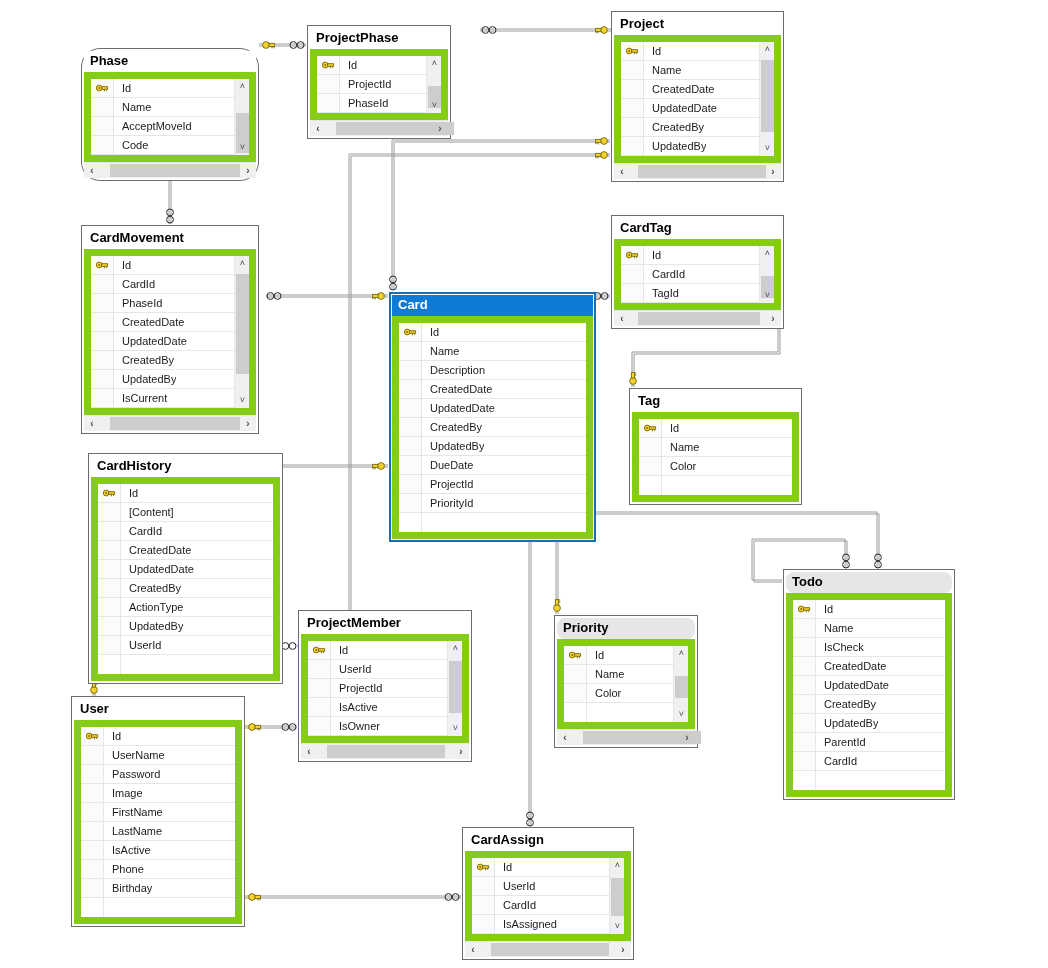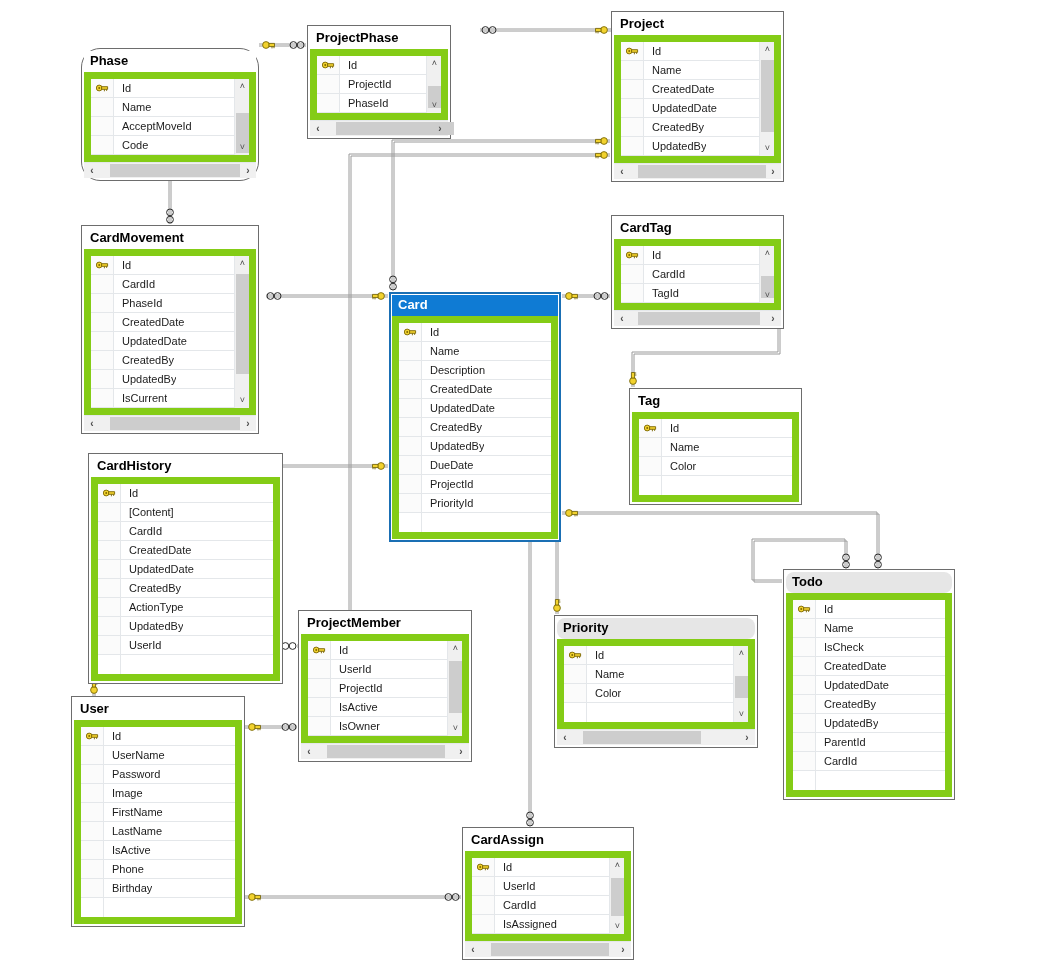--- a/index.html
+++ b/index.html
@@ -484,21 +484,21 @@
             <div class="thumb" style="top: 30px; height: 22px;"></div>
             <div class="arr dn">˅</div>
           </div>
         </div>
         <div class="hsb">
           <div class="arr lt">‹</div>
           <div class="thumb" style="left: 24px; width: 122px;"></div>
           <div class="arr rt">›</div>
         </div>
       </div>
-      <div class="tbl sel" style="left: 389px; top: 292px; width: 172px;">
+      <div class="tbl sel" style="left: 389px; top: 292px; width: 207px;">
         <div class="tbl-hd blue">Card</div>
         <div class="grid-wrap">
           <div class="rows" style="margin-right: 0px;">
             <div class="row">
               <div class="keycell">
                 <svg class="keyglyph" viewBox="0 0 13 10">
                   <circle cx="3.2" cy="5" r="2.9" fill="#f2d22e" stroke="#7a6500" stroke-width="0.9"></circle>
                   <circle cx="3.2" cy="5" r="0.95" fill="#7a6500"></circle>
                   <path d="M5.6 3.7 L11.6 3.7 L11.6 6.3 L5.6 6.3 Z" fill="#f2d22e" stroke="#7a6500" stroke-width="0.9"></path>
                   <path d="M8.4 6.3 L8.4 8.3 M10.6 6.3 L10.6 7.9" stroke="#7a6500" stroke-width="0.9" fill="none"></path>
@@ -724,21 +724,21 @@
             <div class="thumb" style="top: 20px; height: 52px;"></div>
             <div class="arr dn">˅</div>
           </div>
         </div>
         <div class="hsb">
           <div class="arr lt">‹</div>
           <div class="thumb" style="left: 26px; width: 118px;"></div>
           <div class="arr rt">›</div>
         </div>
       </div>
-      <div class="tbl" style="left: 554px; top: 615px; width: 204px;">
+      <div class="tbl" style="left: 554px; top: 615px; width: 144px;">
         <div class="tbl-hd gray">Priority</div>
         <div class="grid-wrap">
           <div class="rows" style="margin-right: 15px;">
             <div class="row">
               <div class="keycell">
                 <svg class="keyglyph" viewBox="0 0 13 10">
                   <circle cx="3.2" cy="5" r="2.9" fill="#f2d22e" stroke="#7a6500" stroke-width="0.9"></circle>
                   <circle cx="3.2" cy="5" r="0.95" fill="#7a6500"></circle>
                   <path d="M5.6 3.7 L11.6 3.7 L11.6 6.3 L5.6 6.3 Z" fill="#f2d22e" stroke="#7a6500" stroke-width="0.9"></path>
                   <path d="M8.4 6.3 L8.4 8.3 M10.6 6.3 L10.6 7.9" stroke="#7a6500" stroke-width="0.9" fill="none"></path>

